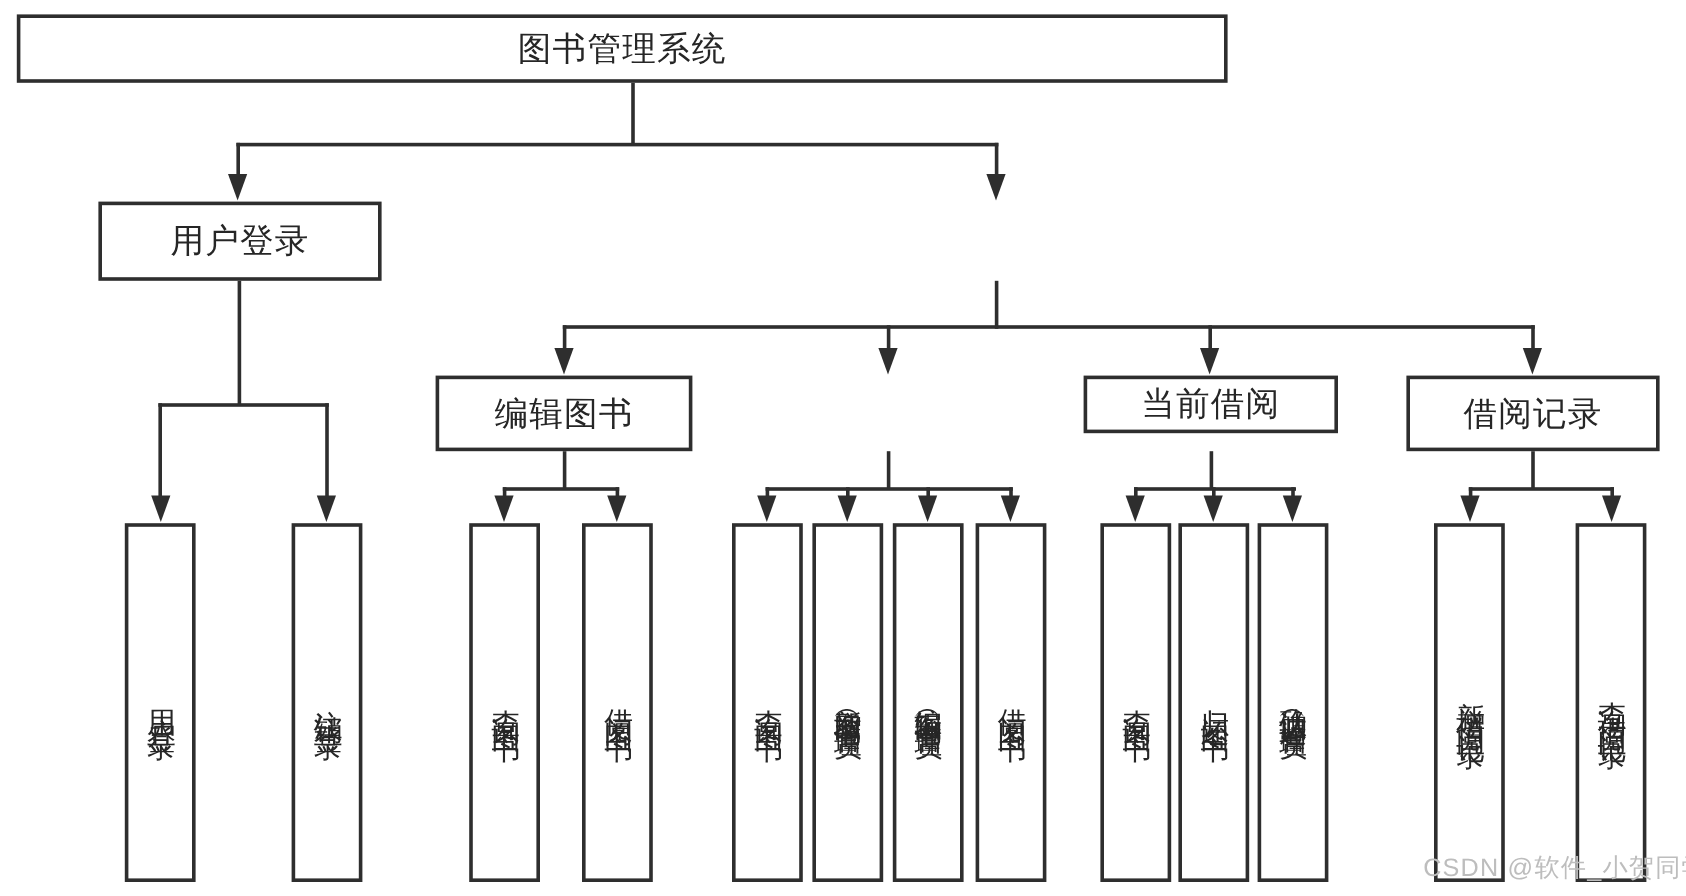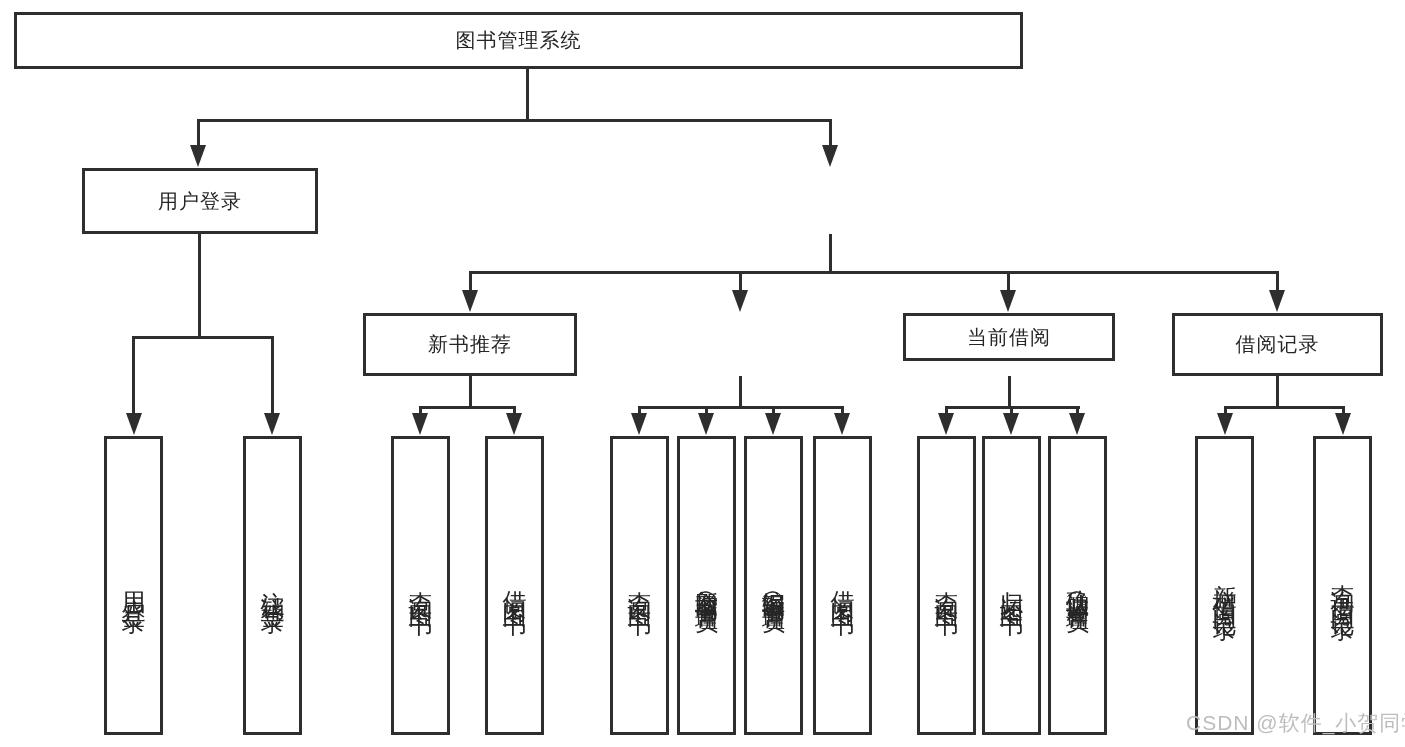--- a/index.html
+++ b/index.html
@@ -18,21 +18,21 @@
     overflow: hidden;
   }
   
   .hbox {
     position: absolute;
     border: 3px solid var(--line);
     background: #ffffff;
     display: flex;
     align-items: center;
     justify-content: center;
-    font-size: 20px;
+    font-size: 28px;
     color: var(--text);
     letter-spacing: 1px;
   }
   
   .vbox {
     position: absolute;
     border: 3px solid var(--line);
     background: #ffffff;
     display: flex;
     align-items: center;
@@ -107,21 +107,21 @@
   <div class="hline" style="left:469px; top:271px; width:810px;"></div>
   <div class="vline" style="left:469px; top:271px; height:24px;"></div>
   <div class="arrowhead" style="left:462px; top:290px;"></div>
   <div class="vline" style="left:739px; top:271px; height:24px;"></div>
   <div class="arrowhead" style="left:732px; top:290px;"></div>
   <div class="vline" style="left:1007px; top:271px; height:24px;"></div>
   <div class="arrowhead" style="left:1000px; top:290px;"></div>
   <div class="vline" style="left:1276px; top:271px; height:24px;"></div>
   <div class="arrowhead" style="left:1269px; top:290px;"></div>
 
-  <div class="hbox" style="left:363px; top:313px; width:214px; height:63px;">新书推荐</div>
+  <div class="hbox" style="left:363px; top:313px; width:214px; height:63px;">编辑图书</div>
   <div class="hbox" style="left:903px; top:313px; width:212px; height:48px;">当前借阅</div>
   <div class="hbox" style="left:1172px; top:313px; width:211px; height:63px;">借阅记录</div>
 
   <div class="vline" style="left:469px; top:376px; height:32px;"></div>
   <div class="hline" style="left:419px; top:406px; width:97px;"></div>
   <div class="vline" style="left:419px; top:406px; height:12px;"></div>
   <div class="arrowhead" style="left:412px; top:413px;"></div>
   <div class="vline" style="left:513px; top:406px; height:12px;"></div>
   <div class="arrowhead" style="left:506px; top:413px;"></div>
 

